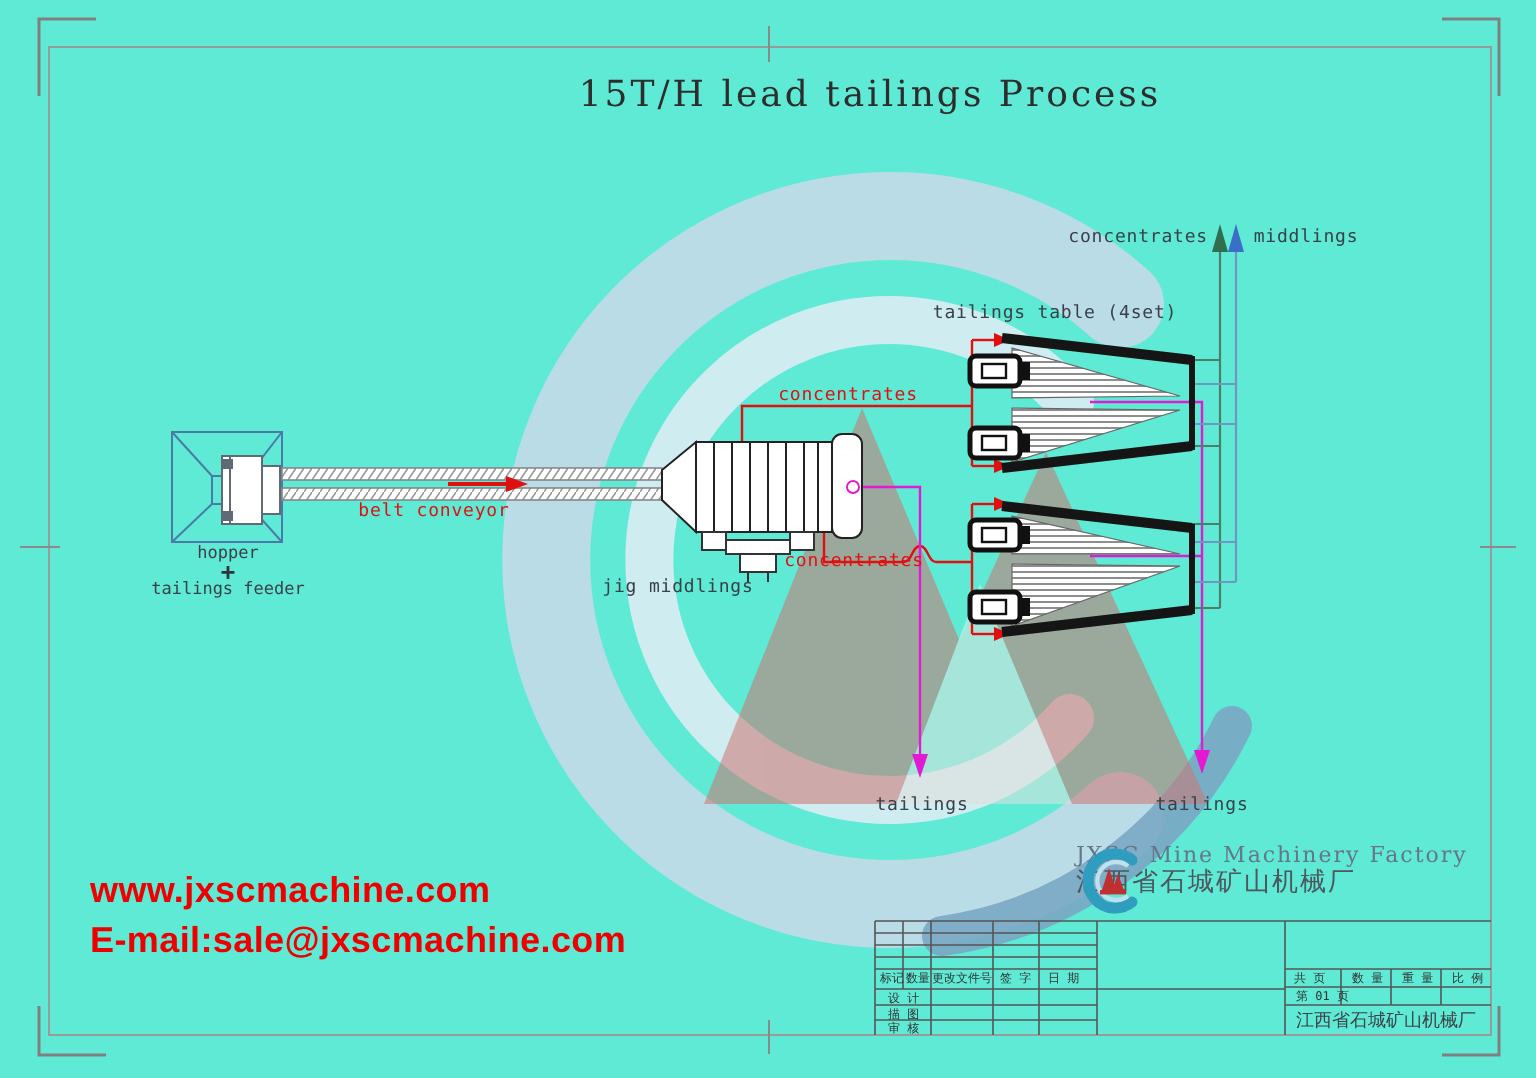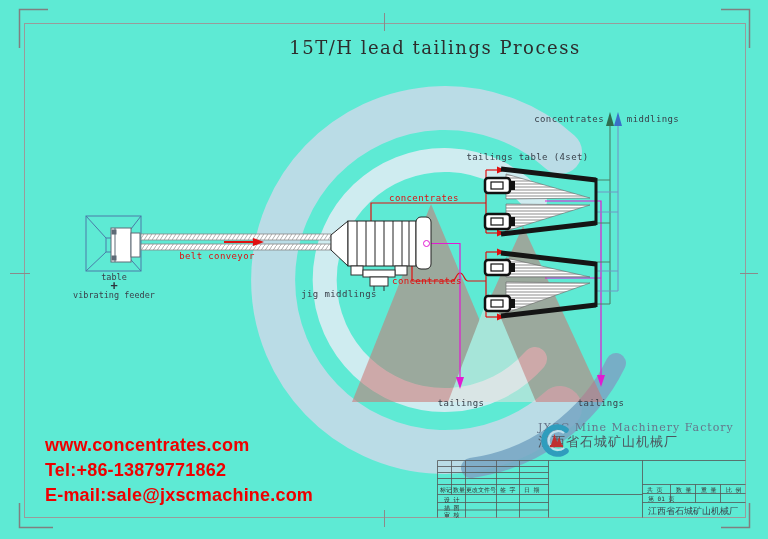--- a/index.html
+++ b/index.html
@@ -202,38 +202,37 @@
       <path d="M451.5,460.5 V494.5"></path>
       <path d="M465.5,460.5 V517.5 M496.5,460.5 V517.5 M519.5,460.5 V517.5"></path>
       <path d="M642.5,484.5 H745.5 M642.5,493.5 H745.5 M642.5,502.5 H745.5"></path>
       <path d="M670.5,484.5 V502.5 M695.5,484.5 V502.5 M720.5,484.5 V502.5"></path>
     </g>
   </svg>
 
   <div id="page-title">15T/H lead tailings Process</div>
 
   <div class="hopper-cap" style="top:273px">
-    <div class="s">table</div>
+    <div class="s">hopper</div>
     <div class="p">+</div>
-    <div class="s">vibrating feeder</div>
+    <div class="s">tailings feeder</div>
   </div>
 
   <div class="lbl red" style="left:179px;top:251px;width:76px">belt conveyor</div>
   <div class="lbl" style="left:300px;top:289px;width:78px">jig middlings</div>
   <div class="lbl red" style="left:388px;top:193px;width:72px">concentrates</div>
   <div class="lbl red" style="left:392px;top:276px;width:70px">concentrates</div>
   <div class="lbl" style="left:455px;top:152px;width:145px">tailings table (4set)</div>
   <div class="lbl right" style="left:528px;top:114px;width:76px">concentrates</div>
   <div class="lbl left" style="left:623px;top:114px;width:60px">middlings</div>
   <div class="lbl" style="left:431px;top:398px;width:60px">tailings</div>
   <div class="lbl" style="left:571px;top:398px;width:60px">tailings</div>
 
   <div class="contact">
-    <div>www.concentrates.com</div>
-    <div>Tel:+86-13879771862</div>
+    <div>www.jxscmachine.com</div>
     <div>E-mail:sale@jxscmachine.com</div>
   </div>
 
   <div class="logo-row">
     <svg width="36" height="38" viewBox="0 0 36 38">
       <path d="M28,9 A13.5,13.5 0 1 0 28,30" fill="none" stroke="#2f9dbd" stroke-width="5.5" stroke-linecap="round"></path>
       <path d="M26,12 A9.5,9.5 0 1 0 26,27" fill="none" stroke="#bfe0ec" stroke-width="2.2"></path>
       <g fill="#c03030">
         <polygon points="13,24 16.5,13 20,24"></polygon>
         <polygon points="18,24 21,16 24,24"></polygon>

